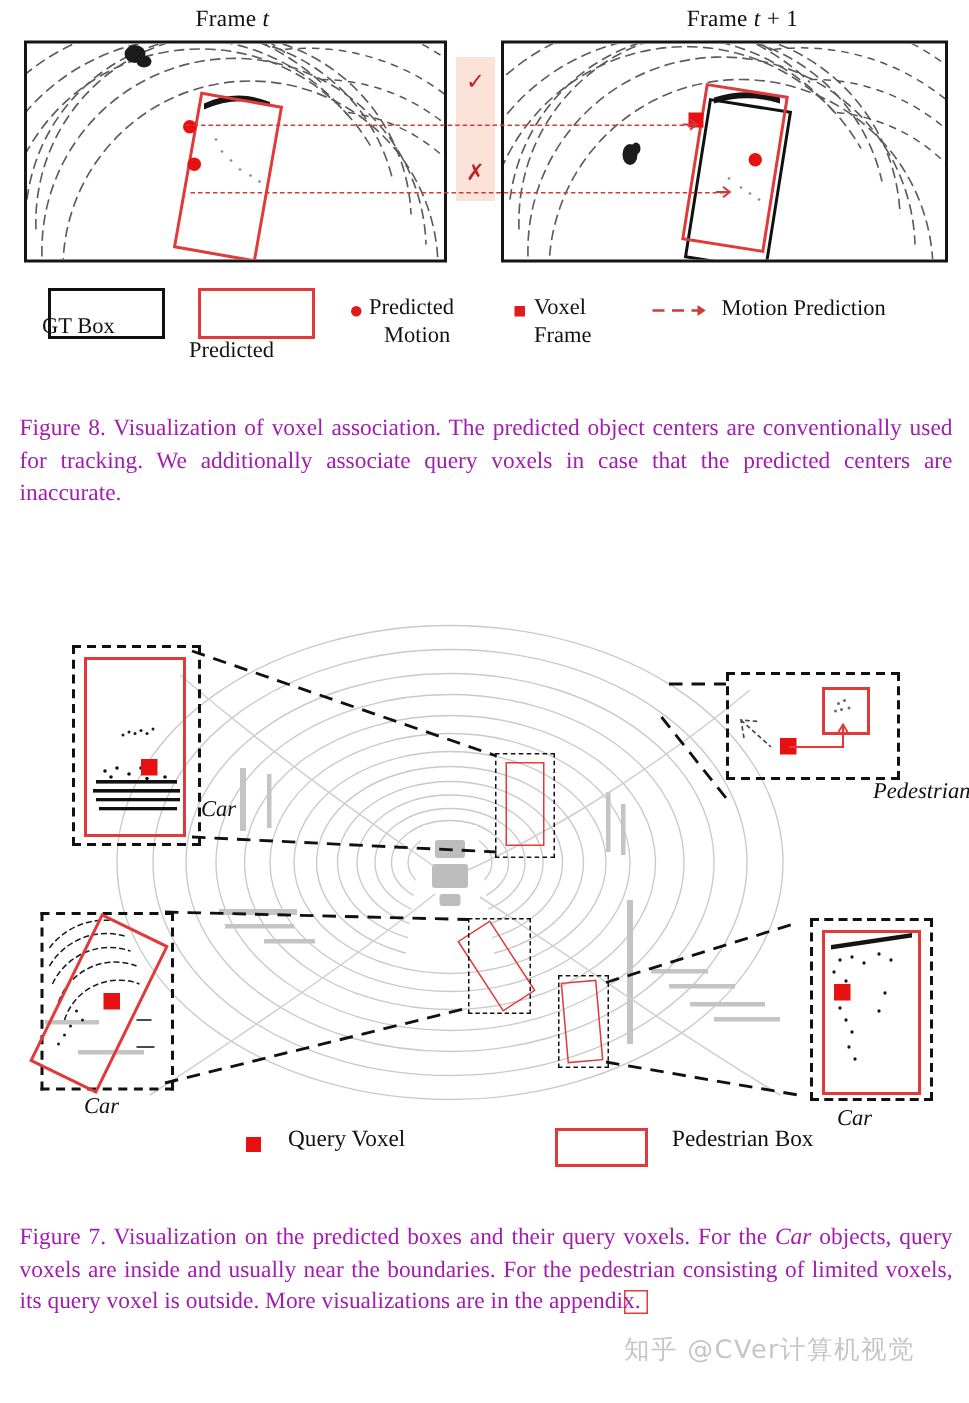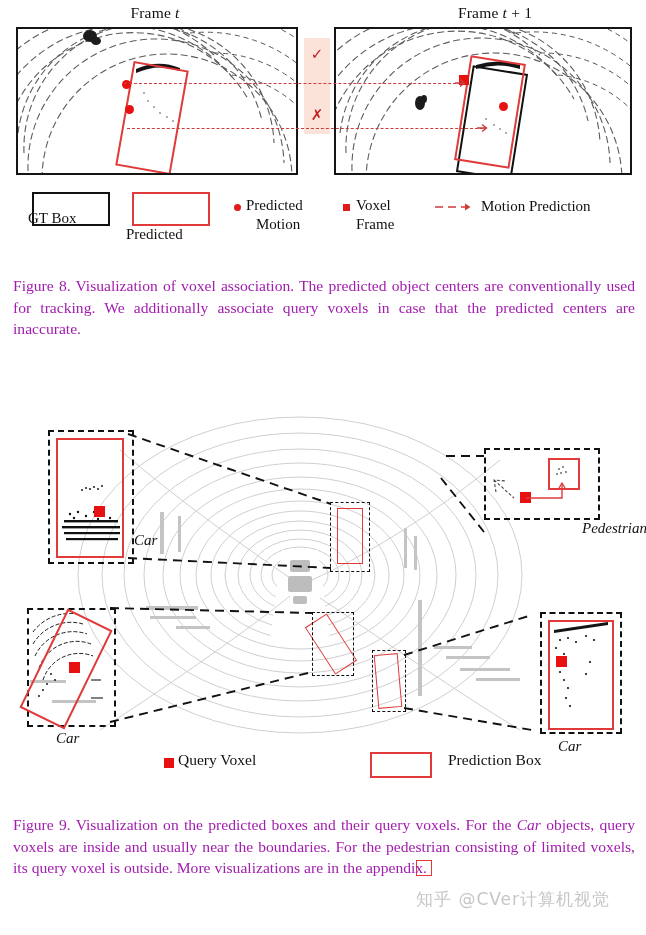--- a/index.html
+++ b/index.html
@@ -491,21 +491,21 @@
       </g>
     </svg>
     <div class="pred-box" style="left:6px; top:6px; width:62px; height:106px;"></div>
     <div class="qvox" style="left:14px; top:42px; width:11px; height:11px;"></div>
   </div>
   <div class="obj-label" style="left:558px; top:338px;">Car</div>
 </div>
 
 <div id="legend9">
   <div class="lg9-sq" style="left:164px; top:10px;"></div>
-  <div class="lg9-cap" style="left:178px; top:3px;">Query Voxel</div>
+  <div class="lg9-cap" style="left:192px; top:3px;">Query Voxel</div>
 
   <div class="lg9-box" style="left:370px; top:4px;"></div>
-  <div class="lg9-cap" style="left:448px; top:3px;">Prediction Box</div>
+  <div class="lg9-cap" style="left:448px; top:3px;">Pedestrian Box</div>
 </div>
 
-<div class="caption" style="left:13px; top:814px; width:622px;"><span>Figure 9. Visualization on the predicted boxes and their query voxels. For the </span><span class="i">Car</span><span> objects, query voxels are inside and usually near the boundaries. For the pedestrian consisting of limited voxels, its query voxel is outside. More visualizations are in the appendix.</span></div>
+<div class="caption" style="left:13px; top:814px; width:622px;"><span>Figure 7. Visualization on the predicted boxes and their query voxels. For the </span><span class="i">Car</span><span> objects, query voxels are inside and usually near the boundaries. For the pedestrian consisting of limited voxels, its query voxel is outside. More visualizations are in the appendix.</span></div>
 
 <div id="watermark">知乎 @CVer计算机视觉</div>
 
 </body></html>

